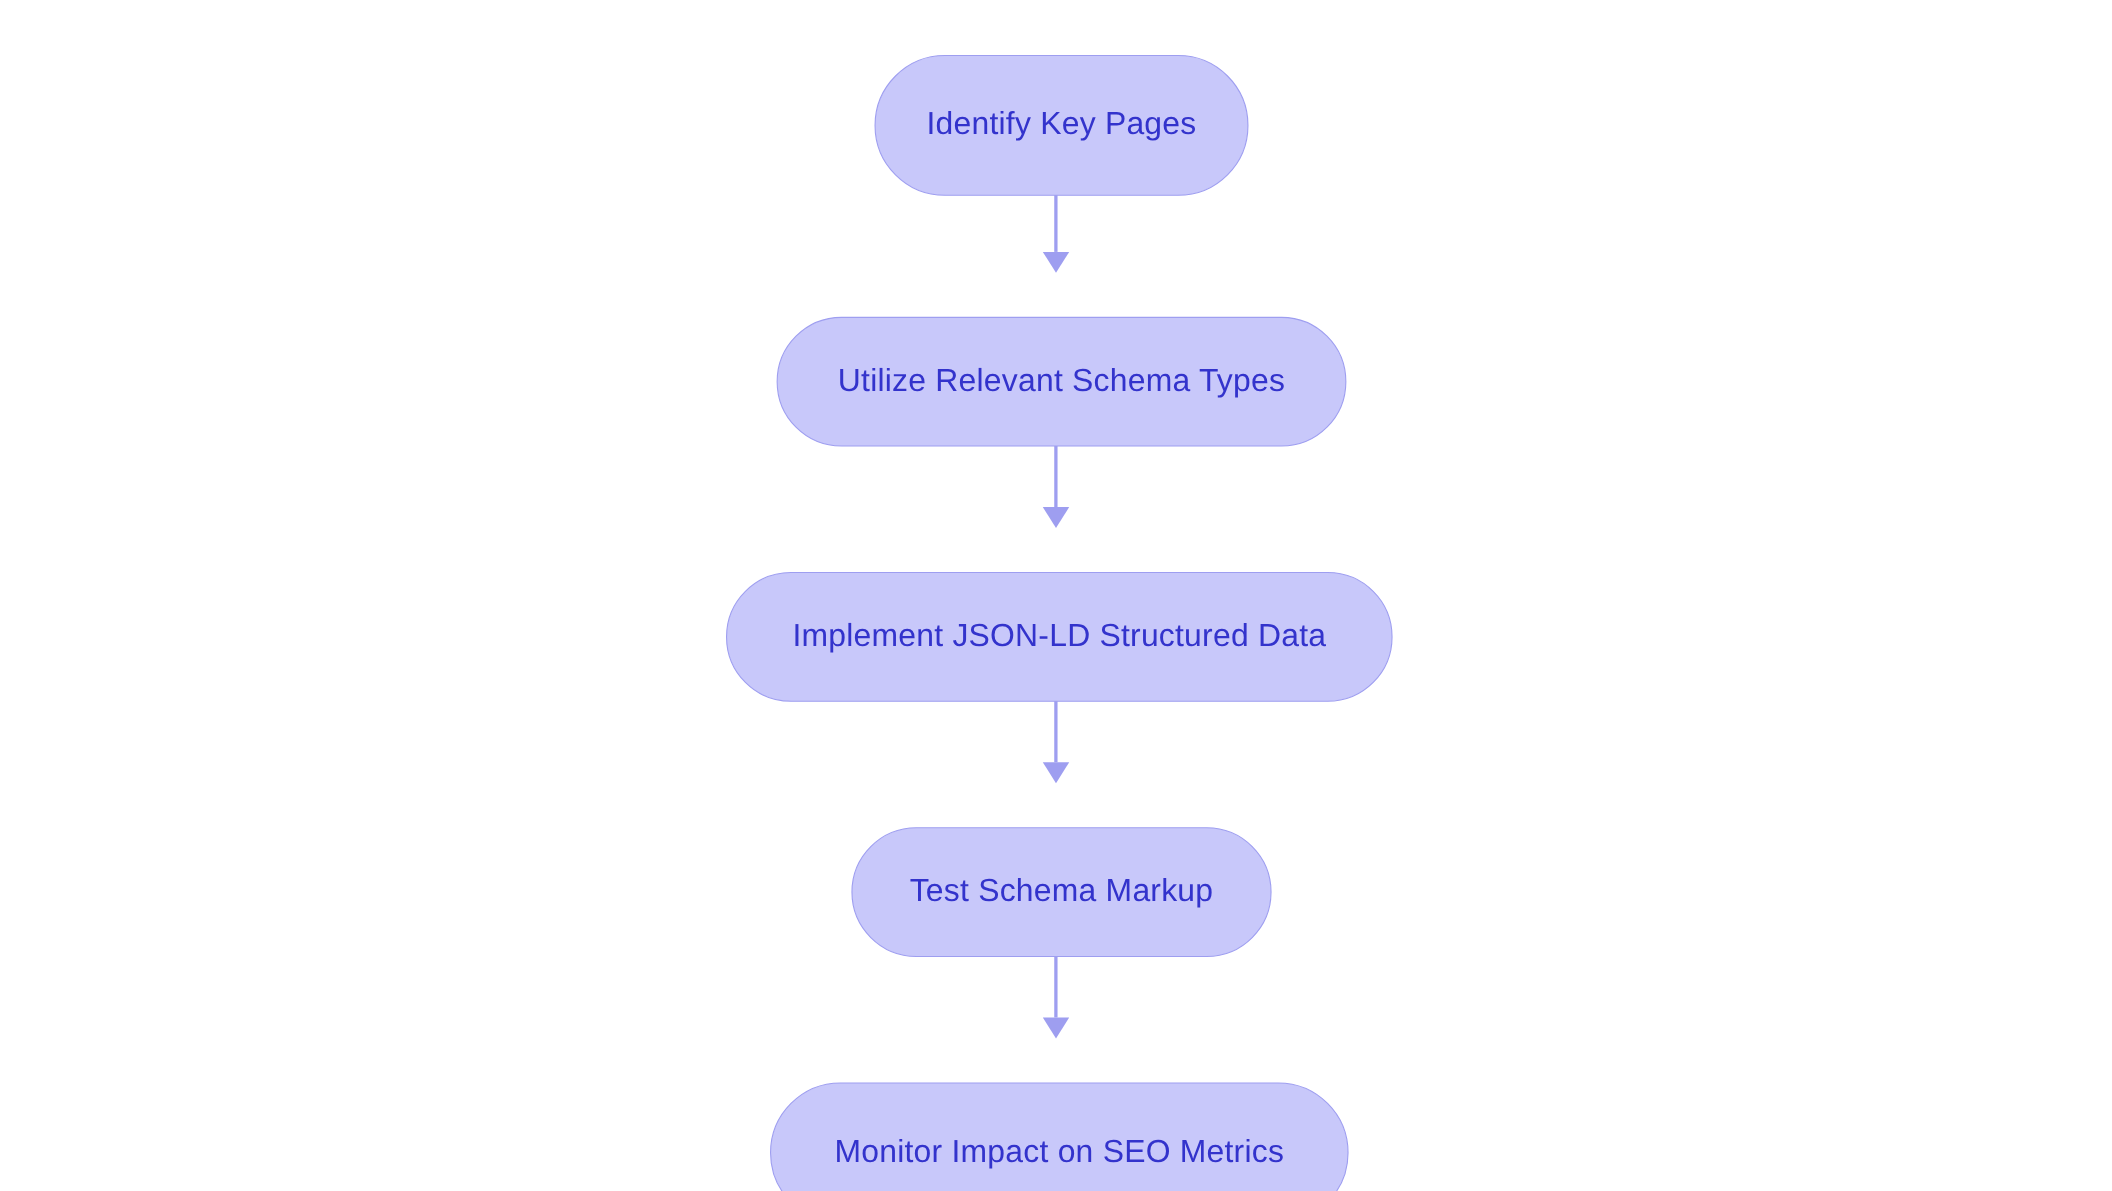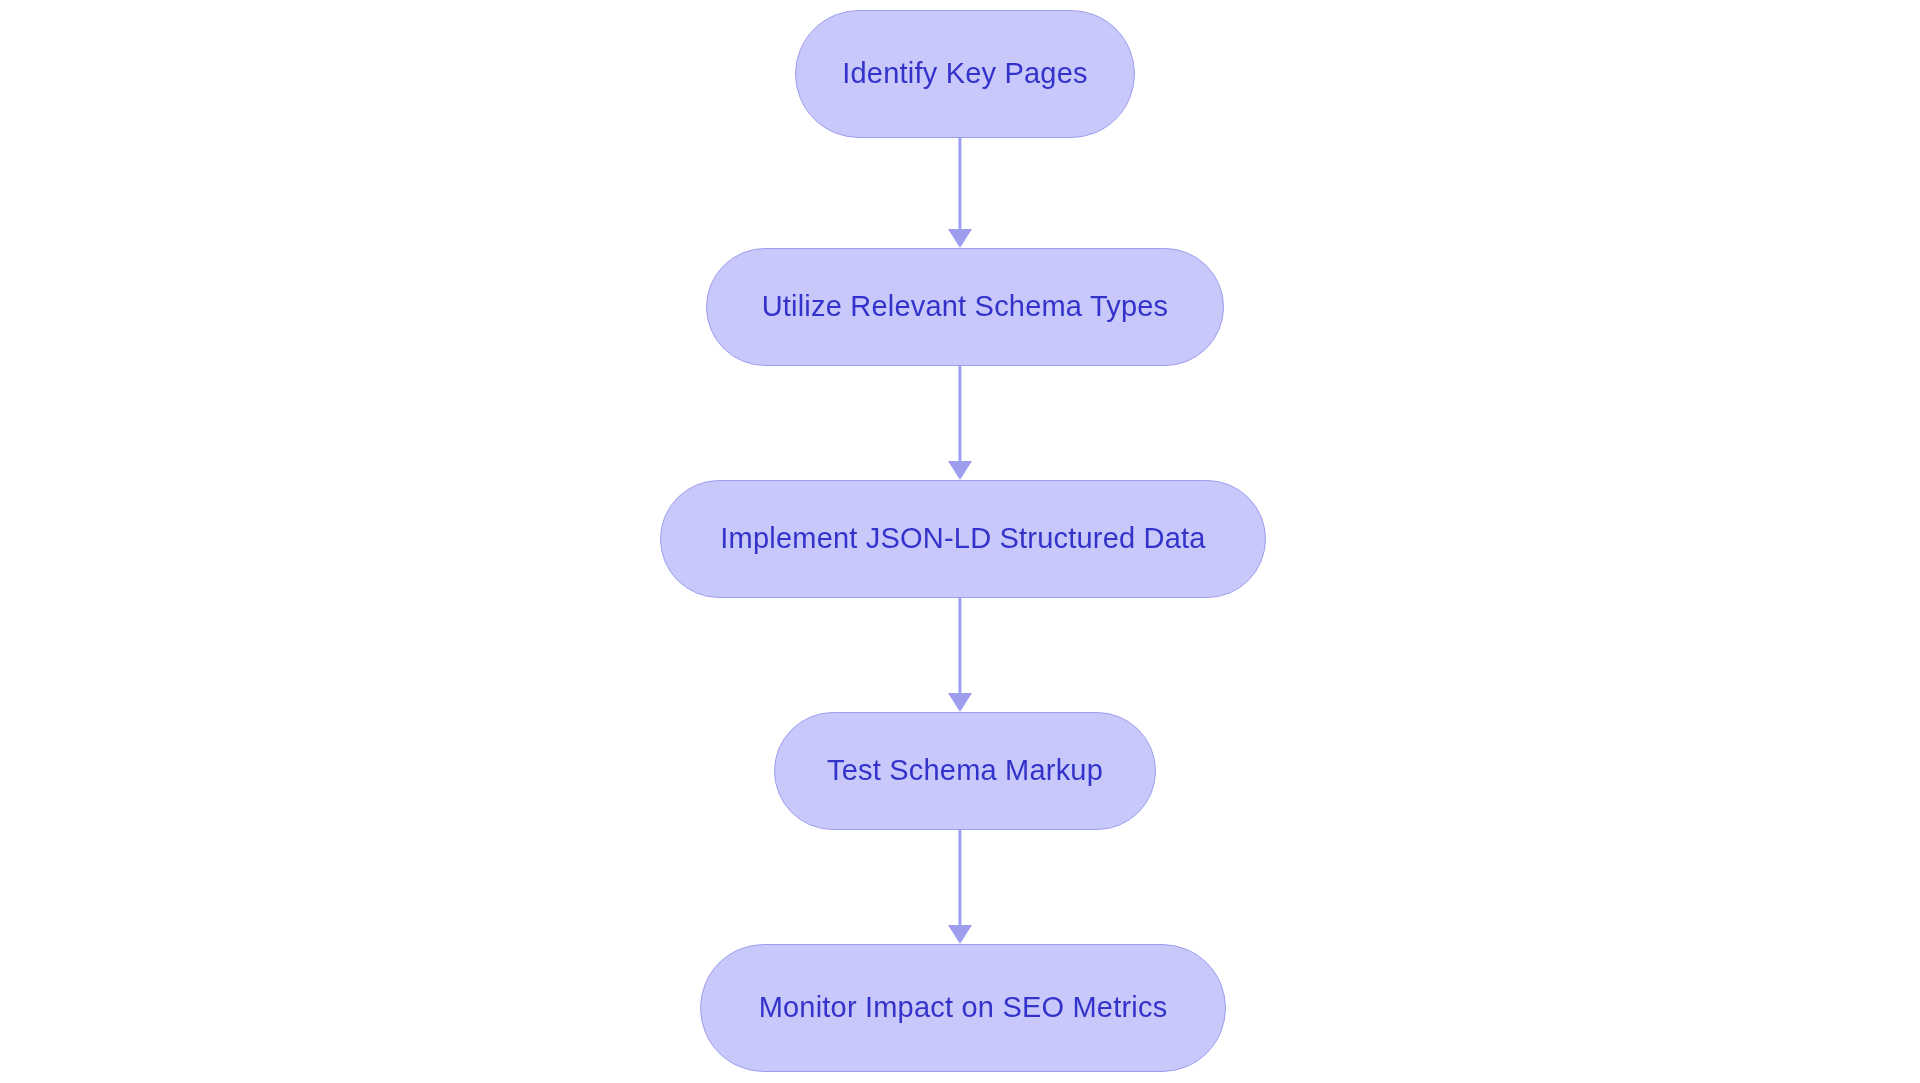--- a/index.html
+++ b/index.html
@@ -24,20 +24,21 @@
   .flow-node {
     position: absolute;
     box-sizing: border-box;
     background: #c8c8fa;
     border: 1.6px solid #9e9ef0;
     border-radius: 999px;
     display: flex;
     align-items: center;
     justify-content: center;
     text-align: center;
+    margin-top: 40px;
   }
 
   .flow-node-label {
     color: #3333cc;
     font-family: "Liberation Sans", sans-serif;
     font-size: 29px;
     font-weight: 400;
     letter-spacing: 0.2px;
     line-height: 1.1;
     white-space: nowrap;

